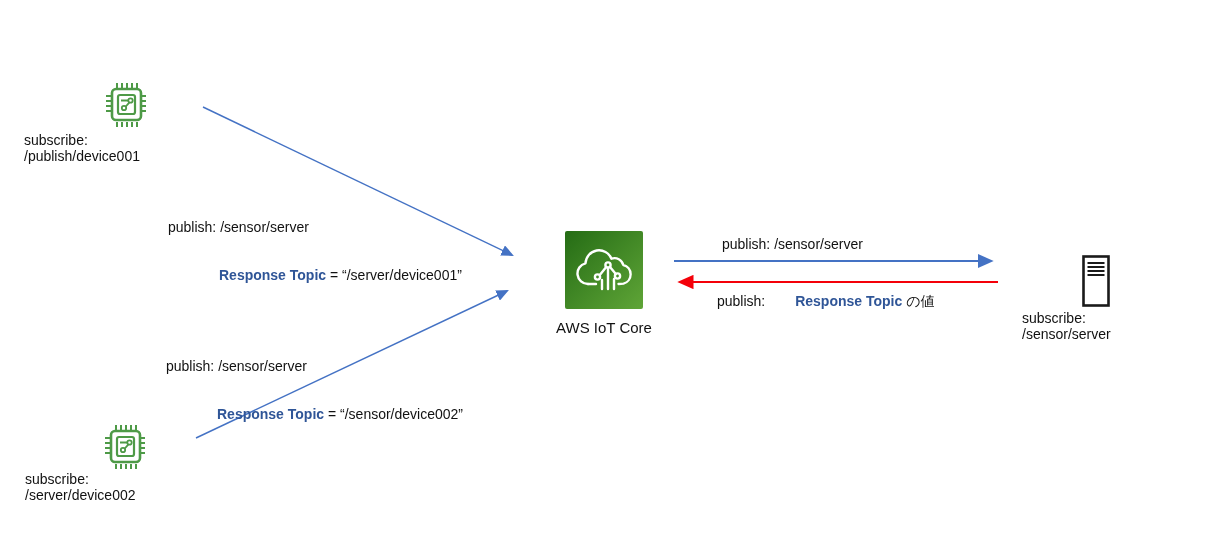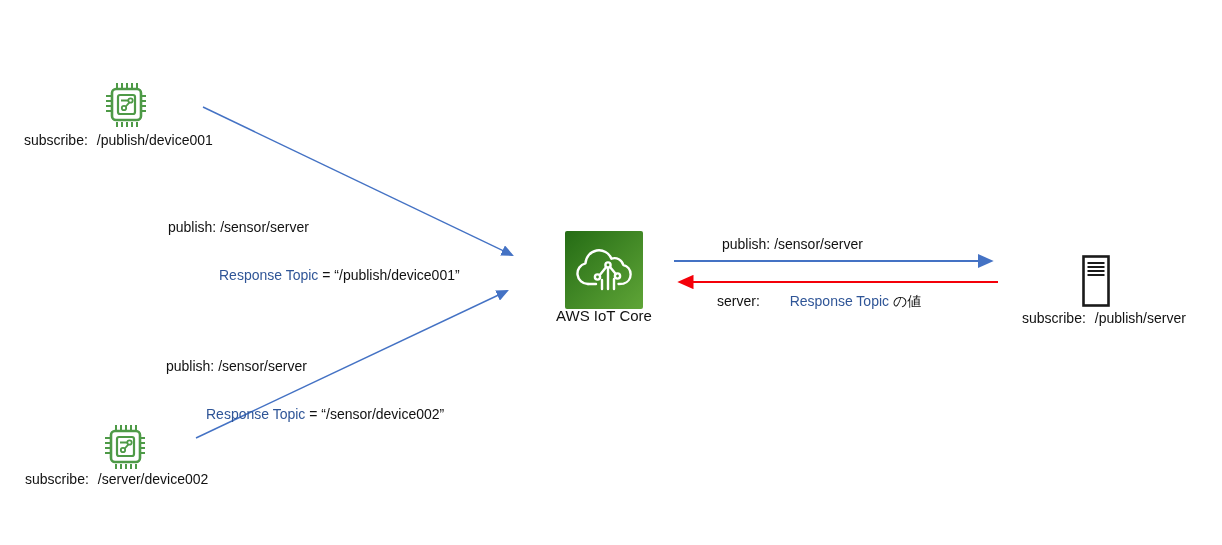--- a/index.html
+++ b/index.html
@@ -6,23 +6,23 @@
   #canvas{
     position:relative;
     width:1222px;height:545px;
     background:#ffffff;
     font-family:"Liberation Sans","DejaVu Sans",sans-serif;
     color:#000;
     overflow:hidden;
   }
   .abs{position:absolute;}
   .txt{font-size:14px;line-height:16px;white-space:pre;color:#111;}
-  .lbl-row{display:flex;}
+  .lbl-row{display:flex;flex-direction:column;}
   .lbl-row .gap{display:inline-block;width:9px;}
-  .resp-label{font-weight:normal;color:#2F5597;padding-left:26px;}
+  .resp-label{font-weight:bold;color:#2F5597;padding-left:26px;}
   #svg-overlay{position:absolute;left:0;top:0;width:1222px;height:545px;pointer-events:none;}
   .iot-label{font-size:15px;text-align:center;width:120px;color:#111;}
   .icon-box{display:block;}
 </style>
 </head>
 <body>
 
 <div id="canvas">
 
   <svg id="svg-overlay" viewBox="0 0 1222 545">
@@ -55,26 +55,26 @@
       <circle cx="18" cy="25" r="2.2" stroke-width="1.8"></circle>
       <path d="M19.8,23.5 L23.2,19.6" stroke-width="1.8"></path>
     </g>
   </svg>
   <div class="abs txt lbl-row" style="left:24px;top:132px;">
     <span>subscribe:</span><span class="gap"></span><span>/publish/device001</span>
   </div>
 
   <div class="abs txt" style="left:168px;top:187px;">
     <div>publish: /sensor/server</div>
-    <div style="margin-left:25px;"><span class="resp-label" style="color: rgb(47, 85, 151);">Response Topic</span><span> = “/publish/device001”</span></div>
+    <div style="margin-left:25px;"><span class="resp-label" style="color: rgb(47, 85, 151);">Response Topic</span><span> = “/server/device001”</span></div>
   </div>
 
   <div class="abs txt" style="left:166px;top:326px;">
     <div>publish: /sensor/server</div>
-    <div style="margin-left:14px;"><span class="resp-label" style="color: rgb(47, 85, 151);">Response Topic</span><span> = “/sensor/device002”</span></div>
+    <div style="margin-left:25px;"><span class="resp-label" style="color: rgb(47, 85, 151);">Response Topic</span><span> = “/sensor/device002”</span></div>
   </div>
 
   <svg class="abs icon-box" style="left:565px;top:231px;" width="78" height="78" viewBox="0 0 78 78">
     <defs>
       <linearGradient id="iotg" x1="0" y1="0" x2="1" y2="1">
         <stop offset="0" stop-color="#256C15"></stop>
         <stop offset="1" stop-color="#5FA537"></stop>
       </linearGradient>
     </defs>
     <rect x="0" y="0" width="78" height="78" rx="2" fill="url(#iotg)"></rect>
@@ -84,33 +84,33 @@
       <circle cx="43" cy="34" r="2.6"></circle>
       <circle cx="32.5" cy="46" r="2.6"></circle>
       <circle cx="52.5" cy="45" r="2.6"></circle>
       <path d="M41.2,36 L35,43.8"></path>
       <path d="M45,36 L50.8,43"></path>
       <path d="M43,36.6 V58"></path>
       <path d="M37,49 V58"></path>
       <path d="M49,48 V58"></path>
     </g>
   </svg>
-  <div class="abs iot-label" style="left:544px;top:307px;">AWS IoT Core</div>
+  <div class="abs iot-label" style="left:544px;top:319px;">AWS IoT Core</div>
 
   <div class="abs txt" style="left:722px;top:236px;">publish: /sensor/server</div>
-  <div class="abs txt" style="left:717px;top:293px;"><span>server: </span><span class="resp-label" style="color: rgb(47, 85, 151);">Response Topic</span><span> の値</span></div>
+  <div class="abs txt" style="left:717px;top:293px;"><span>publish: </span><span class="resp-label" style="color: rgb(47, 85, 151);">Response Topic</span><span> の値</span></div>
 
   <svg class="abs icon-box" style="left:1082px;top:255px;" width="28" height="52" viewBox="0 0 28 52">
     <g stroke="#1a1a1a" fill="none">
       <rect x="1.5" y="1.5" width="25" height="49" stroke-width="2.6"></rect>
       <path d="M5.5,8 H22.5 M5.5,12 H22.5 M5.5,16 H22.5 M5.5,20 H22.5" stroke-width="2"></path>
     </g>
   </svg>
   <div class="abs txt lbl-row" style="left:1022px;top:310px;">
-    <span>subscribe:</span><span class="gap"></span><span>/publish/server</span>
+    <span>subscribe:</span><span class="gap"></span><span>/sensor/server</span>
   </div>
 
   <svg class="abs icon-box" style="left:105px;top:425px;" width="40" height="44" viewBox="0 0 40 44">
     <g stroke="#4E9A47" fill="none">
       <g stroke-width="2">
         <path d="M11,0 V5 M16,0 V5 M21,0 V5 M26,0 V5 M31,0 V5"></path>
         <path d="M11,39 V44 M16,39 V44 M21,39 V44 M26,39 V44 M31,39 V44"></path>
         <path d="M0,13 H5 M0,18 H5 M0,23 H5 M0,28 H5"></path>
         <path d="M35,13 H40 M35,18 H40 M35,23 H40 M35,28 H40"></path>
       </g>

